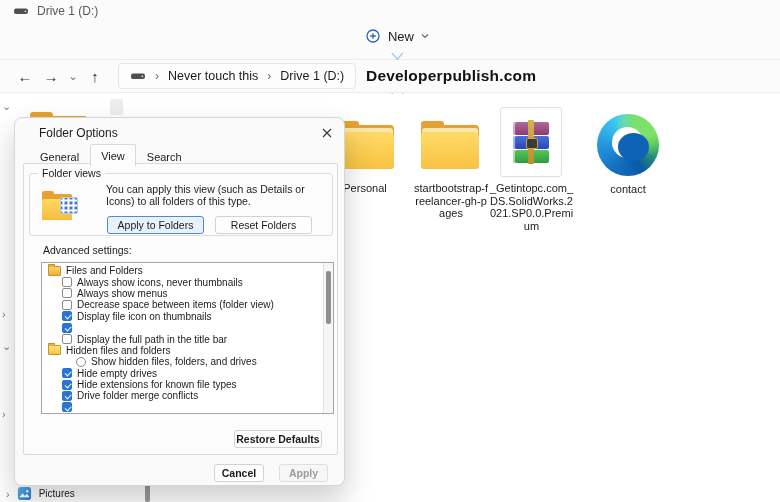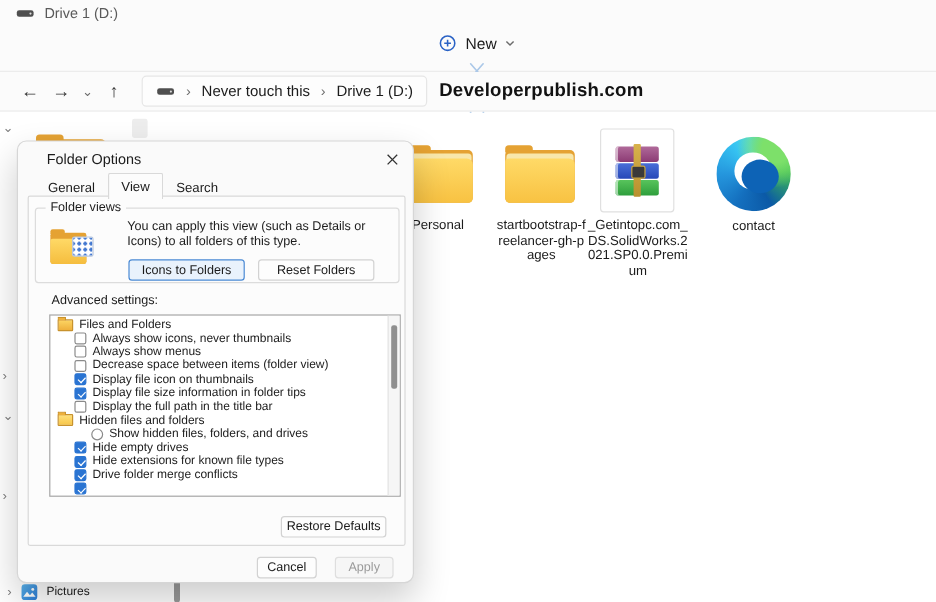--- a/index.html
+++ b/index.html
@@ -89,21 +89,21 @@
   .mini-folder::before { content:""; position:absolute; top:-3px; left:-1px; width:5px; height:2px; background:#eeb03c; border:1px solid #c8922d; border-bottom:none; border-radius:1px 1px 0 0; }
   .mini-folder.open { background:linear-gradient(#ffe07a,#f7c64a); }
   .cb { width:10px; height:10px; border:1px solid #8a8a8a; border-radius:2px; background:#fff; flex:none; position:relative; }
   .cb.on { background:#2a74d2; border-color:#2a74d2; }
   .cb.on::after { content:""; position:absolute; left:1.5px; top:2.2px; width:5px; height:2.6px; border-left:1.5px solid #fff; border-bottom:1.5px solid #fff; transform:rotate(-47deg); }
   .rb { width:10px; height:10px; border:1px solid #8a8a8a; border-radius:50%; background:#fff; flex:none; }
   .rb.on { border-color:#2a74d2; background:radial-gradient(circle,#fff 0 1.6px,#2a74d2 1.9px); }
   .scrollbar { position:absolute; right:0; top:0; bottom:0; width:10px; background:#f6f6f6; border-left:1px solid #e4e4e4; }
   .thumb { position:absolute; left:2px; top:8px; width:5px; height:53px; background:#8f8f8f; border-radius:2px; }
 
-  .btn { position:absolute; height:18px; font-size:10.5px; display:flex; align-items:center; justify-content:center; background:#fdfdfd; border:1px solid #d2d2d2; border-radius:3px; }
+  .btn { position:absolute; height:18px; font-size:10.5px; display:flex; align-items:center; justify-content:center; background:#fdfdfd; border:1px solid #d2d2d2; border-radius:3px;font-weight:bold; }
   .btn.disabled { color:#9b9b9b; background:#f6f6f6; border-color:#dedede; }
   .restore-btn { left:210px; top:266px; width:88px; }
   .ok-btn { left:134px; top:346px; width:50px;margin-top:45px; }
   .cancel-btn { left:199px; top:346px; width:50px; }
   .apply-btn { left:264px; top:346px; width:49px; }
 
   svg { display:block; }
   .blue-ico { stroke:#abc8e8; }
   .dark-ico { stroke:#3a3a3a; }
 </style>
@@ -300,21 +300,21 @@
 
     <div class="page">
       <div class="groupbox">
         <div class="legend">Folder views</div>
         <div class="fv-icon">
           <div class="f-back"></div>
             <div class="f-front"></div>
             <div class="grid"></div>
         </div>
         <div class="fv-text">You can apply this view (such as Details or Icons) to all folders of this type.</div>
-        <div class="gb-btn accent" style="left:77px;">Icons to Folders</div>
+        <div class="gb-btn accent" style="left:77px;">Apply to Folders</div>
         <div class="gb-btn" style="left:185px;">Reset Folders</div>
       </div>
 
       <div class="adv-label">Advanced settings:</div>
       <div class="advlist">
         <div class="adv-rows">
             <div class="adv-row group">
               <span class="mini-folder"></span>
               <span>Files and Folders</span>
             </div>
@@ -329,21 +329,20 @@
             <div class="adv-row checkbox">
               <span class="cb"></span>
               <span>Decrease space between items (folder view)</span>
             </div>
             <div class="adv-row checkbox">
               <span class="cb on"></span>
               <span>Display file icon on thumbnails</span>
             </div>
             <div class="adv-row checkbox">
               <span class="cb on"></span>
-              <span>Display file size information in folder tips</span>
             </div>
             <div class="adv-row checkbox">
               <span class="cb"></span>
               <span>Display the full path in the title bar</span>
             </div>
             <div class="adv-row group-open">
               <span class="mini-folder open"></span>
               <span>Hidden files and folders</span>
             </div>
             <div class="adv-row radio">

